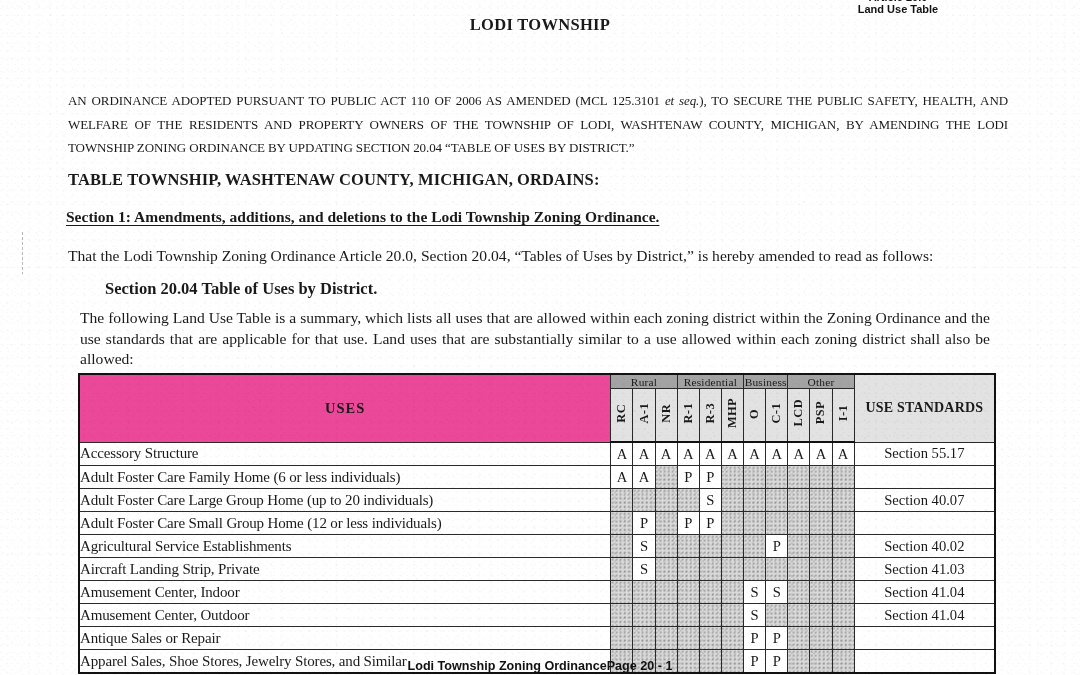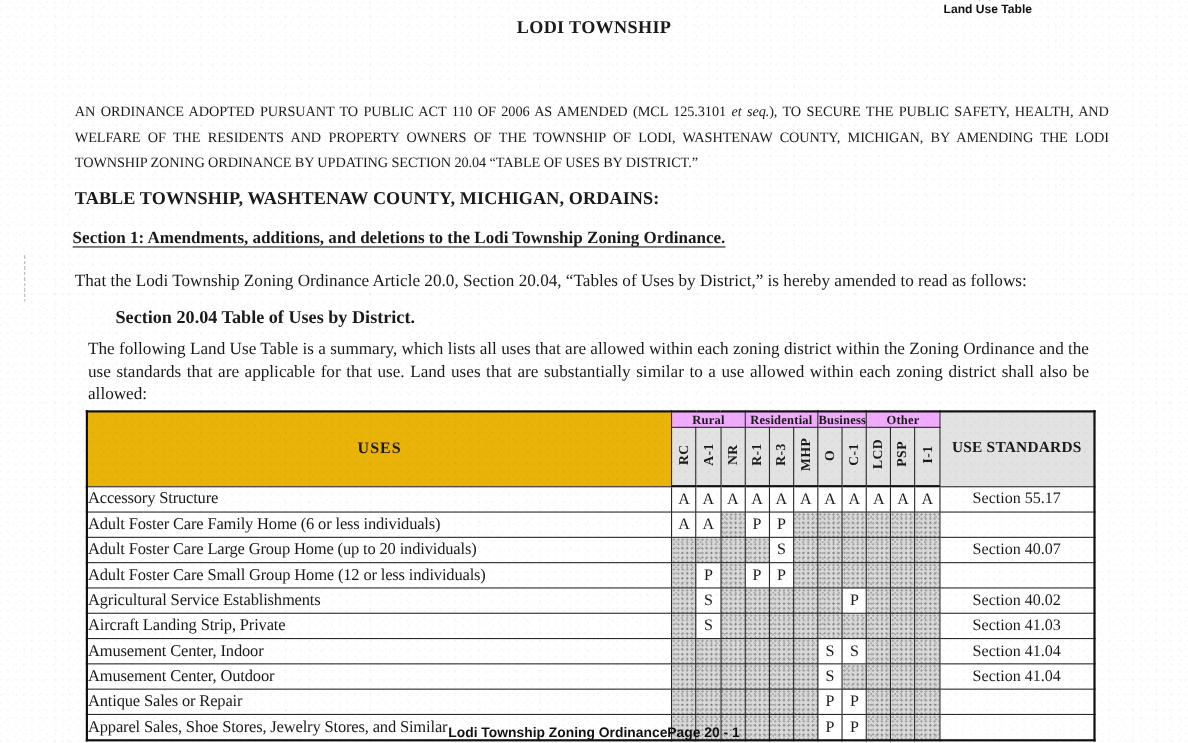--- a/index.html
+++ b/index.html
@@ -84,33 +84,33 @@
     border-collapse:collapse;width:918px;table-layout:fixed;
     font-size:13.6px;
   }
   table.landuse th, table.landuse td{
     border:1px solid #2a2a2a;padding:0;vertical-align:middle;
   }
   .outer{border:2px solid #111;}
 
   
   .grp{
-    height:13px;text-align:center;font-weight:bold;font-size:11.4px;
-    background:#f0abfc;letter-spacing:.2px;
+    height:13px;text-align:center;font-weight:normal;font-size:11.4px;
+    background:#a3a3a3;letter-spacing:.2px;
   }
   .vhead{
     height:52px;background:#e2e2e2;text-align:center;font-weight:bold;
   }
   .vhead span{
     display:inline-block;writing-mode:vertical-rl;transform:rotate(180deg);
     font-size:12.4px;font-weight:bold;letter-spacing:.4px;
   }
   .uses-head{
     text-align:center;font-weight:bold;font-size:14.5px;letter-spacing:1px;
-    background:#eab308;
+    background:#ec4899;
   }
   .std-head{
     text-align:center;font-weight:bold;font-size:14px;letter-spacing:.2px;
     background:#e2e2e2;
   }
 
   td.use{
     padding:1px 2px 1px 5px;height:22px;font-size:15px;white-space:nowrap;
     letter-spacing:-.15px;
   }

